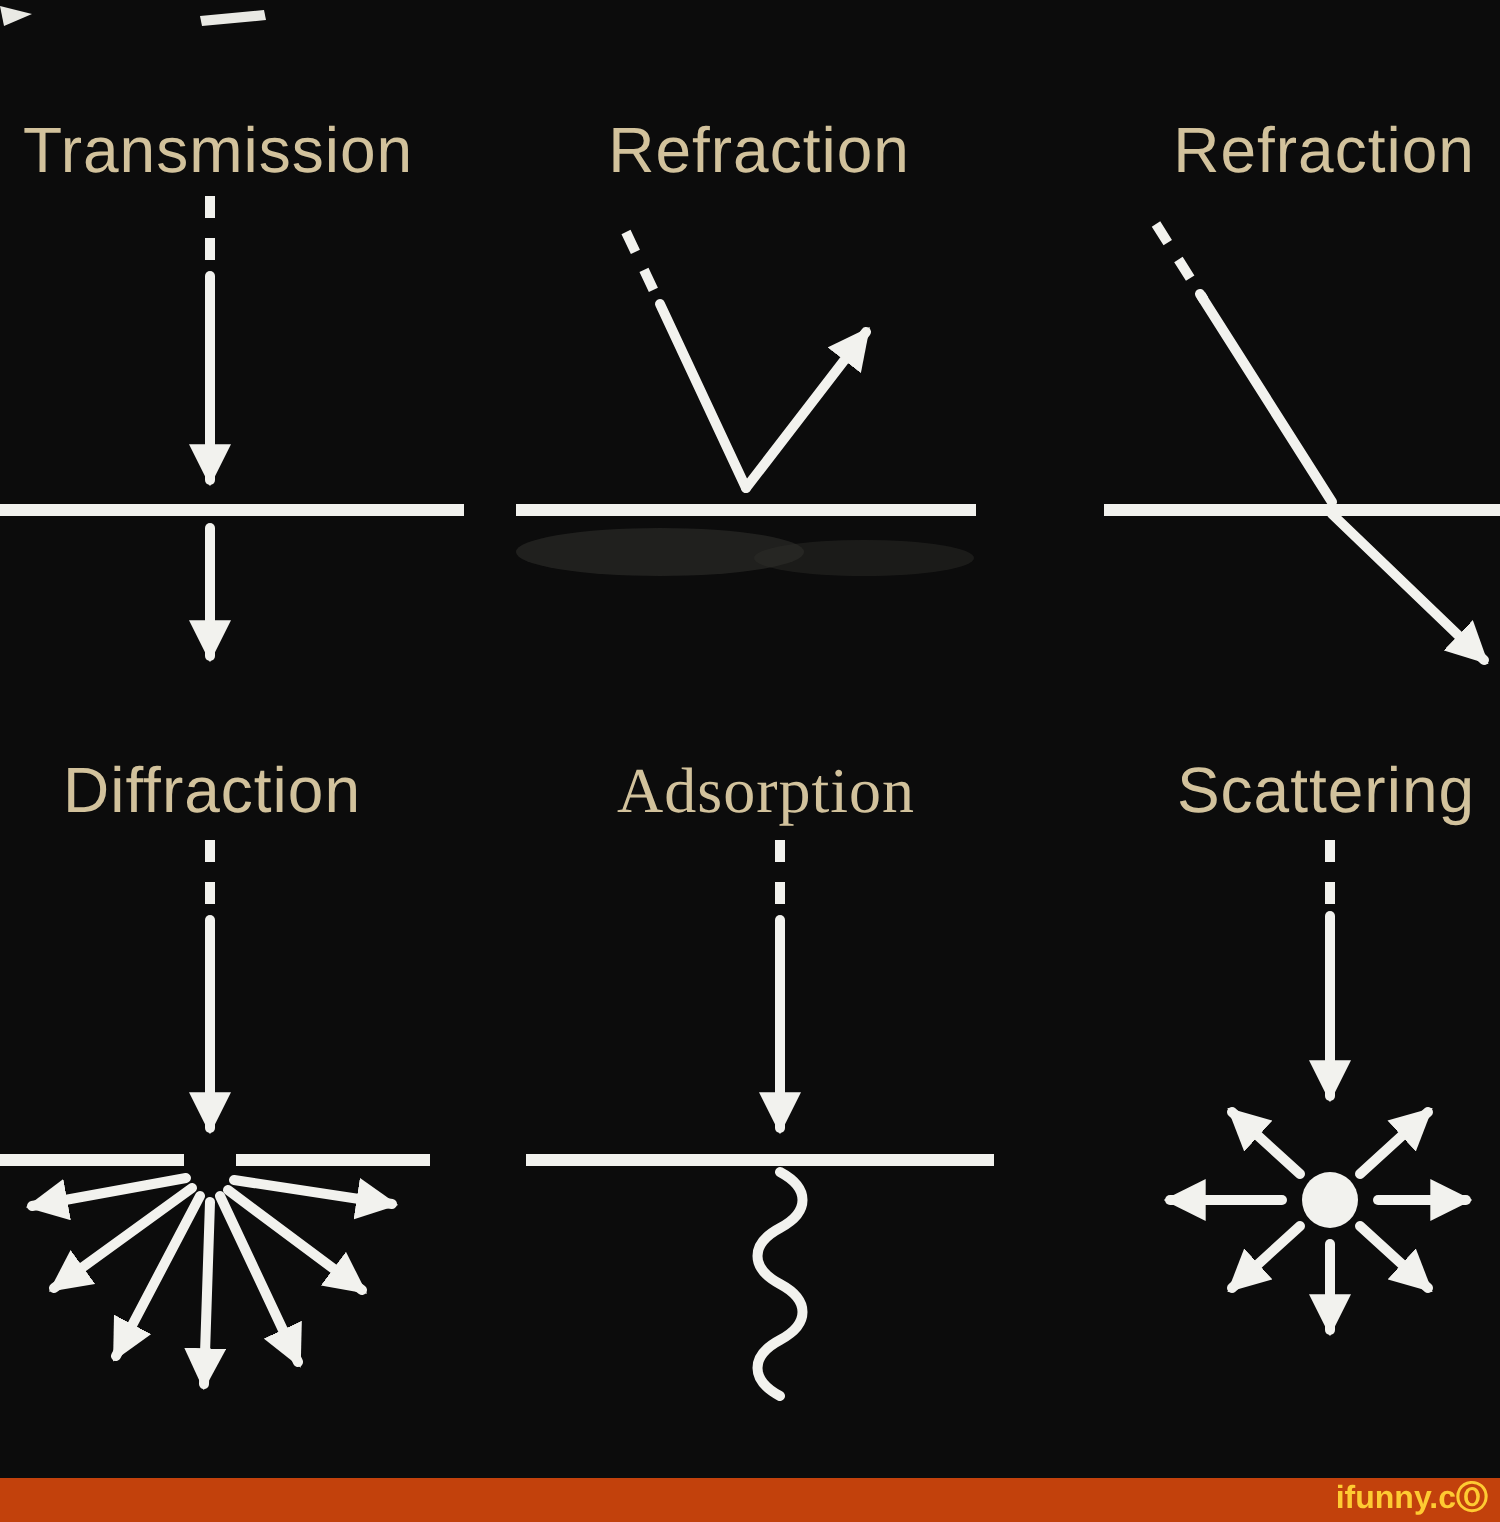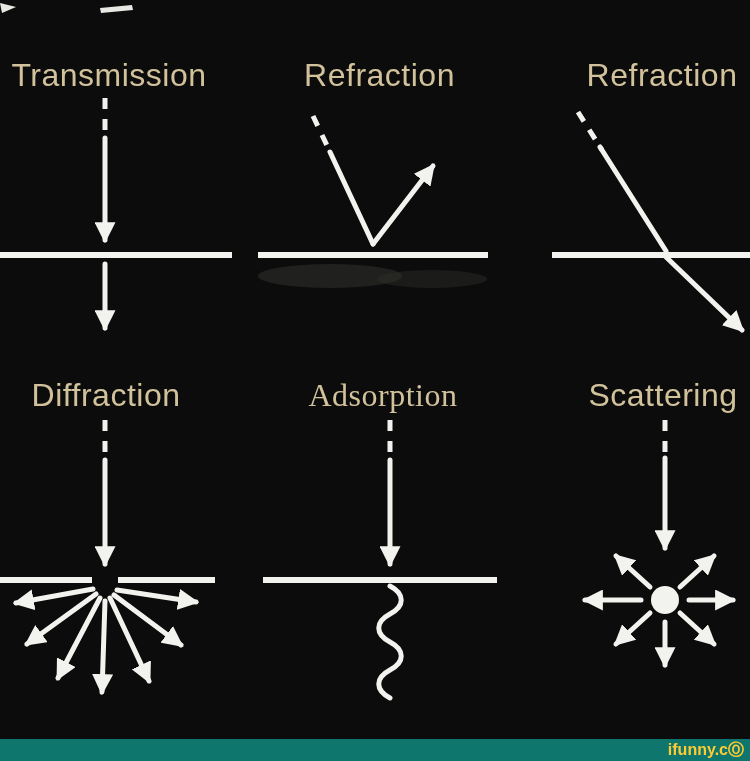--- a/index.html
+++ b/index.html
@@ -20,21 +20,21 @@
     white-space:nowrap;
   }
   #diagram-svg{position:absolute;left:0;top:0;}
   .ray{stroke:#f2f2ee;stroke-width:5;fill:none;stroke-linecap:round;}
   .ray-dashed{stroke:#f2f2ee;stroke-width:5;fill:none;stroke-dasharray:11 10;stroke-linecap:butt;}
   .surface{stroke:#f2f2ee;stroke-width:6;fill:none;stroke-linecap:butt;}
   .smudge{opacity:0.45;}
   #watermark-bar{
     position:absolute;left:0;bottom:0;
     width:750px;height:22px;
-    background:#0f766e;
+    background:#c2410c;
     display:flex;align-items:center;justify-content:flex-end;
     padding-right:6px;box-sizing:border-box;
   }
   #watermark-bar .brand{
     color:#fecb32;font-weight:bold;font-size:16px;line-height:22px;
   }
   #watermark-bar .brand-o{
     color:#fecb32;font-weight:bold;font-size:16px;line-height:22px;
   }
 </style>

